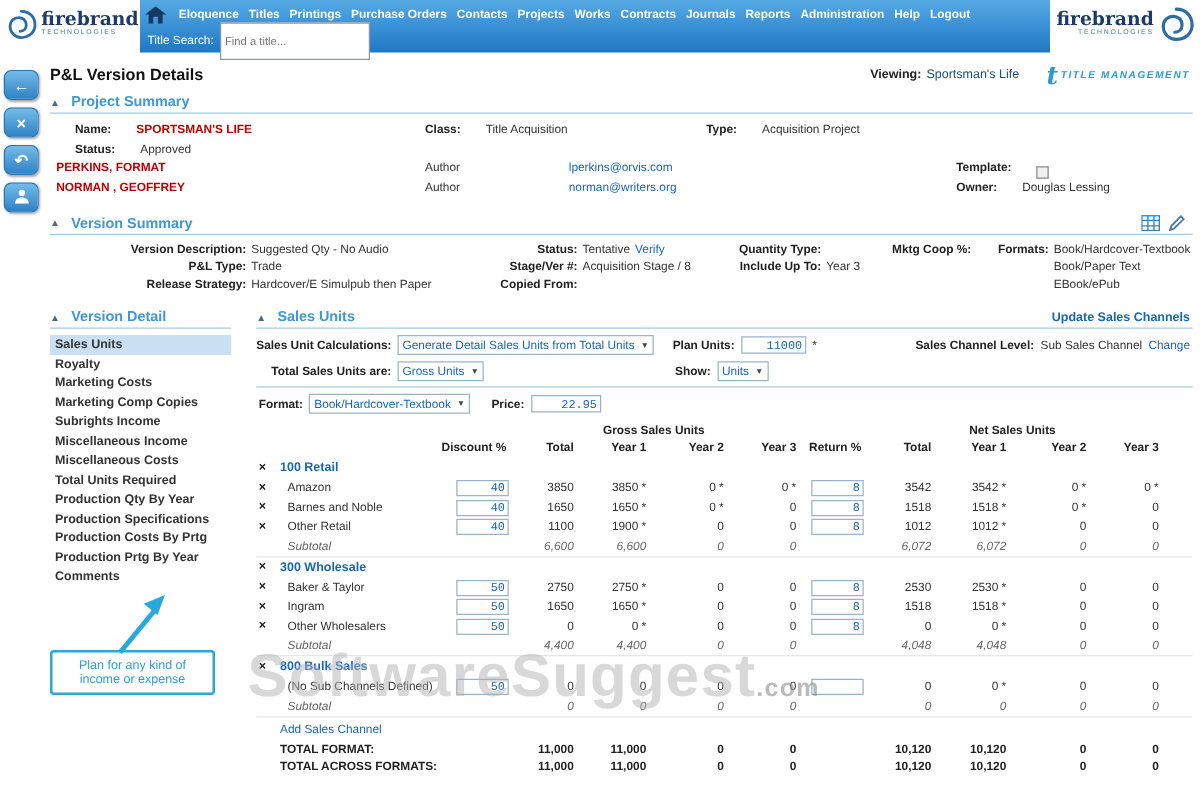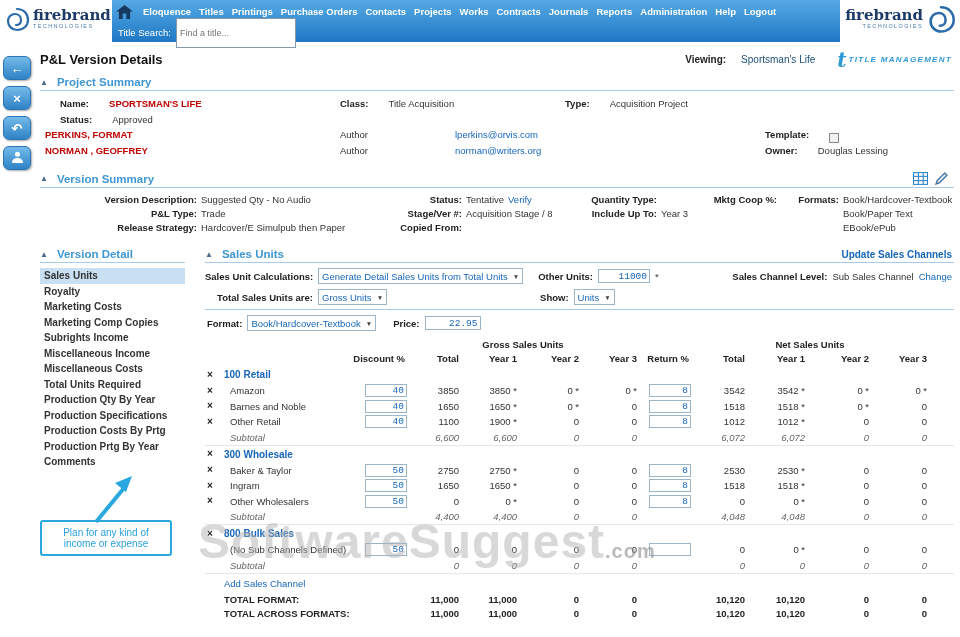--- a/index.html
+++ b/index.html
@@ -23,21 +23,21 @@
   .search-input{width:120px;height:14px;border:1px solid #89a;font-size:9px;padding:14px 3px;color:#555}
 
   
   .side-toolbar{position:absolute;left:3px;top:56px;display:flex;flex-direction:column;gap:6px;z-index:5}
   .tool-btn{width:28px;height:24px;border-radius:6px;background:linear-gradient(180deg,#74bbe9,#2e82c6);border:1px solid #2a76b4;color:#fff;font-size:13px;font-weight:bold;display:flex;align-items:center;justify-content:center;box-shadow:1px 1px 2px rgba(0,0,0,.35);cursor:pointer}
 
   
   .main{padding:6px 6px 0 40px}
   .page-head{display:flex;align-items:center;margin-top:4px}
   .page-title{font-size:13px;font-weight:bold;color:#111}
-  .viewing{margin-left:auto;display:flex;gap:15px;align-items:center}
+  .viewing{margin-left:auto;display:flex;gap:4px;align-items:center}
   .viewing-val{color:#1d4f79}
   .tm-logo{display:flex;align-items:center;gap:2px;margin-left:22px;margin-right:2px}
   .tm-t{font-family:"DejaVu Serif",serif;font-style:italic;font-weight:bold;font-size:20px;color:#2d9ad5;line-height:14px}
   .tm-text{font-size:8px;letter-spacing:1.3px;color:#2d9ad5;font-style:italic;font-weight:bold}
 
   .sec-head{display:flex;align-items:center;gap:9px;padding-bottom:2px;border-bottom:1px solid #a5cbe8}
   .tri{color:#4b6b88;font-size:8px;cursor:pointer}
   .sec-title{color:#3f97d3;font-weight:bold;font-size:11.5px}
   .lbl{font-weight:bold;color:#222}
   .link{color:#1766b8;cursor:pointer;text-decoration:none}
@@ -372,21 +372,21 @@
           <span class="sec-title">Sales Units</span>
           <a class="link" style="margin-left:auto;font-weight:bold;margin-right:2px">Update Sales Channels</a>
         </div>
 
         <div class="controls-row">
           <span class="clabel">Sales Unit Calculations:</span>
           <span class="select">
               <span>Generate Detail Sales Units from Total Units</span>
               <span class="caret">▼</span>
             </span>
-          <span class="lbl" style="margin-left:10px">Other Units:</span>
+          <span class="lbl" style="margin-left:10px">Plan Units:</span>
           <input class="num-input w52" value="11000" style="">
           <span>*</span>
           <span class="right-group">
             <span class="lbl">Sales Channel Level:</span>
             <span>Sub Sales Channel</span>
             <a class="link">Change</a>
           </span>
         </div>
 
         <div class="controls-row">

